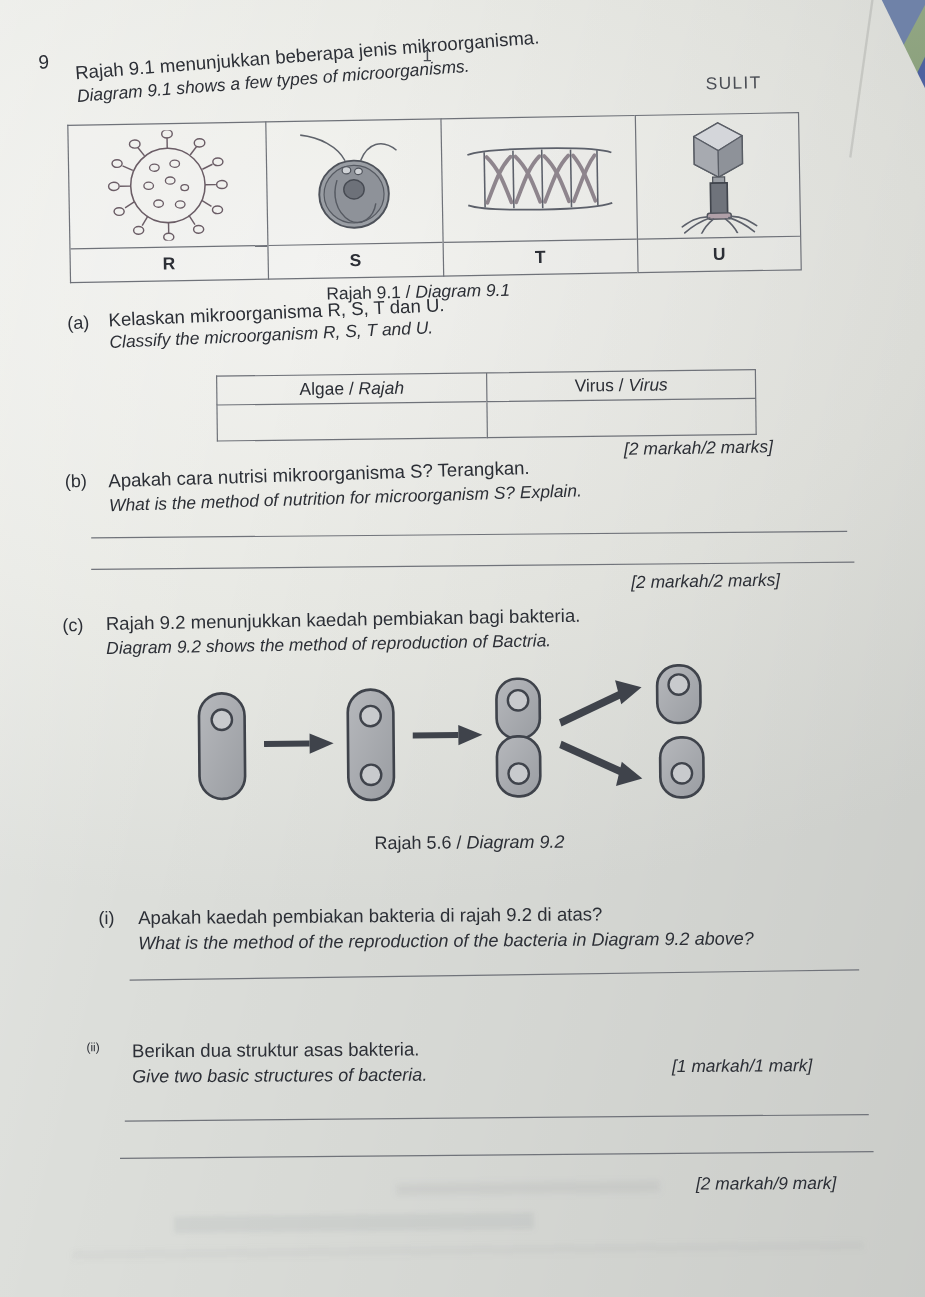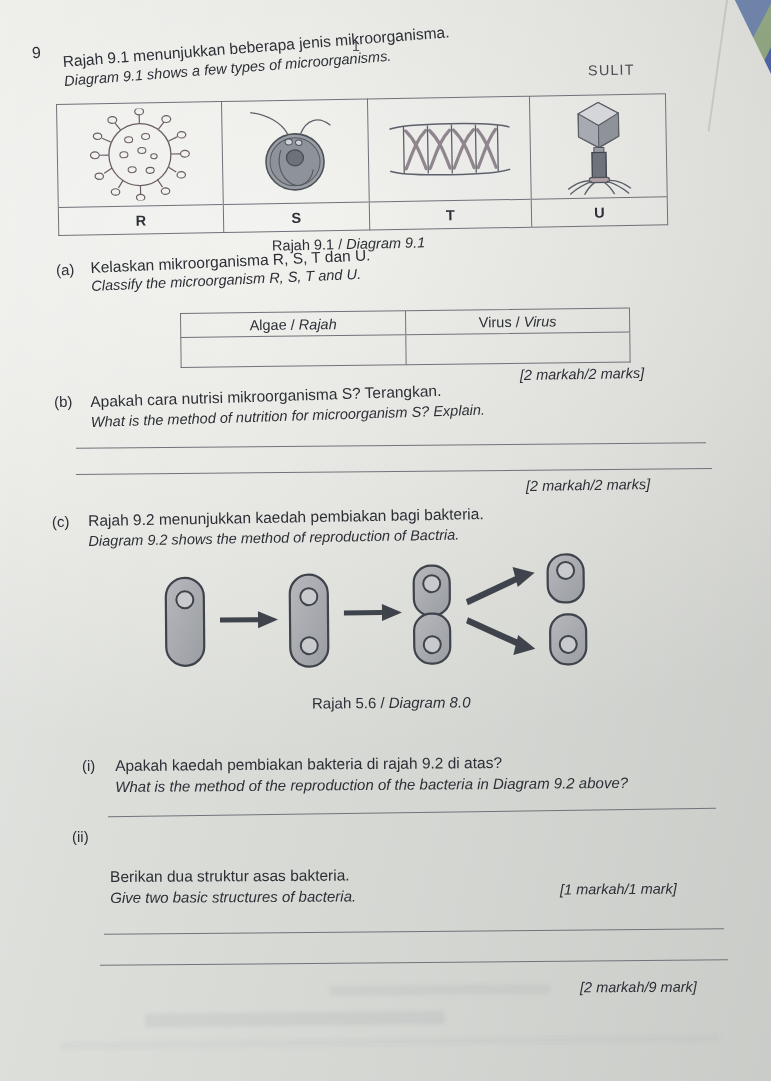--- a/index.html
+++ b/index.html
@@ -243,21 +243,21 @@
   .cap92 i { font-style: italic; }
 
   .part-ci-tag { position: absolute; left: 82px; top: 757px; font-size: 15px; transform: rotate(-0.4deg); }
   .part-ci-txt {
     position: absolute; left: 115px; top: 755px;
     transform: rotate(-0.45deg); transform-origin: left top;
   }
   .part-ci-txt .l1 { font-size: 15.5px; line-height: 21px; white-space: nowrap; }
   .part-ci-txt .l2 { font-size: 15px; font-style: italic; line-height: 21px; white-space: nowrap; }
 
-  .part-cii-tag { position: absolute; left: 72px; top: 828px; font-size: 15px; transform: rotate(-0.3deg); }
+  .part-cii-tag { position: absolute; left: 72px; top: 868px; font-size: 10px; transform: rotate(-0.3deg); }
   .part-cii-txt {
     position: absolute; left: 110px; top: 866px;
     transform: rotate(-0.35deg); transform-origin: left top;
   }
   .part-cii-txt .l1 { font-size: 15.5px; line-height: 21px; white-space: nowrap; }
   .part-cii-txt .l2 { font-size: 15px; font-style: italic; line-height: 21px; white-space: nowrap; }
 
   
   .ghost {
     position: absolute;
@@ -528,21 +528,21 @@
           <circle cx="416" cy="20" r="8.5" fill="#c8cacd" stroke="#3f434b" stroke-width="2"></circle>
         </g>
         <g>
           <rect x="400" y="64" width="36" height="50" rx="17" fill="url(#cellg)" stroke="#3f434b" stroke-width="2.2"></rect>
           <circle cx="418" cy="94" r="8.5" fill="#c8cacd" stroke="#3f434b" stroke-width="2"></circle>
         </g>
       </svg>
     </div>
 
     <div class="cap92">
-      <span>Rajah 5.6</span><span> / </span><i>Diagram 8.0</i>
+      <span>Rajah 5.6</span><span> / </span><i>Diagram 9.2</i>
     </div>
 
     <div class="part-ci-tag">(i)</div>
     <div class="part-ci-txt">
       <div class="l1">Apakah kaedah pembiakan bakteria di rajah 9.2 di atas?</div>
       <div class="l2">What is the method of the reproduction of the bacteria in Diagram 9.2 above?</div>
     </div>
     <div class="ansline" style="left:108px; top:812px; width:608px; transform:rotate(-0.8deg);"></div>
     <div class="marks m-ci">[1 markah/1 mark]</div>
 

